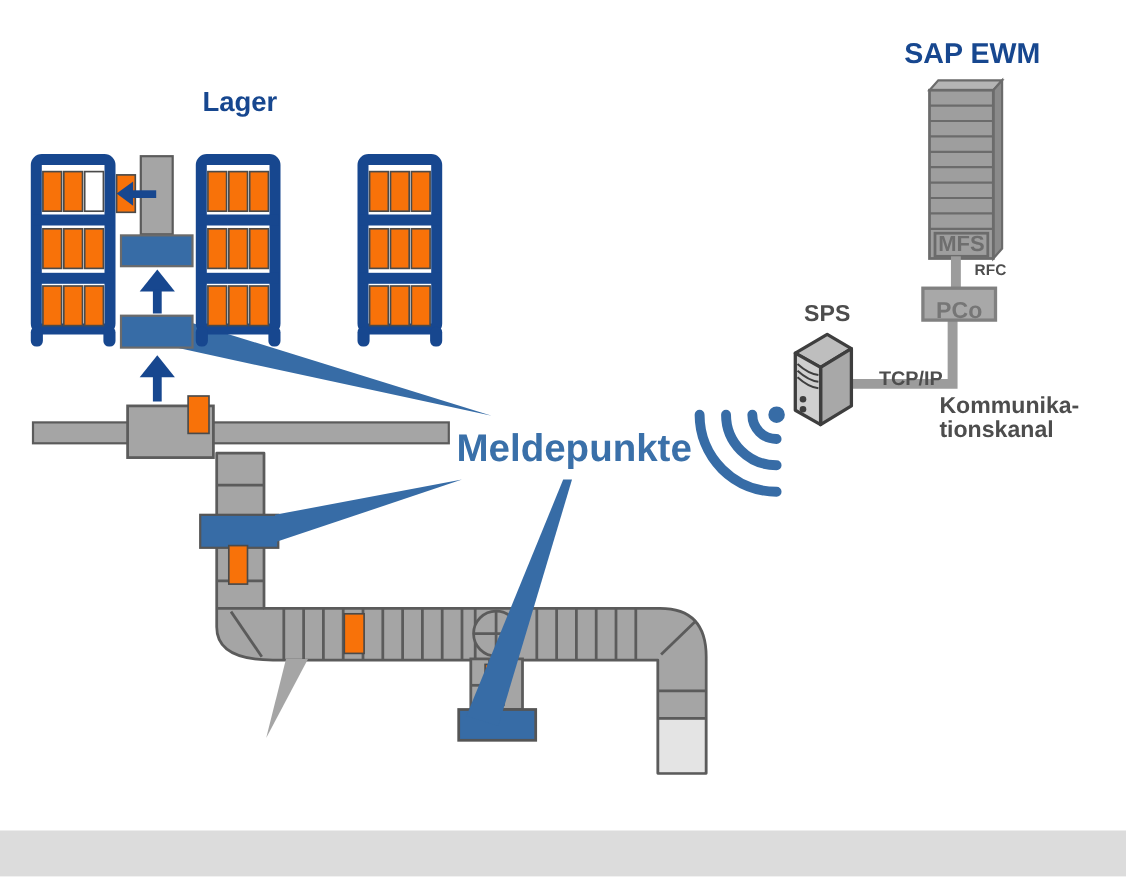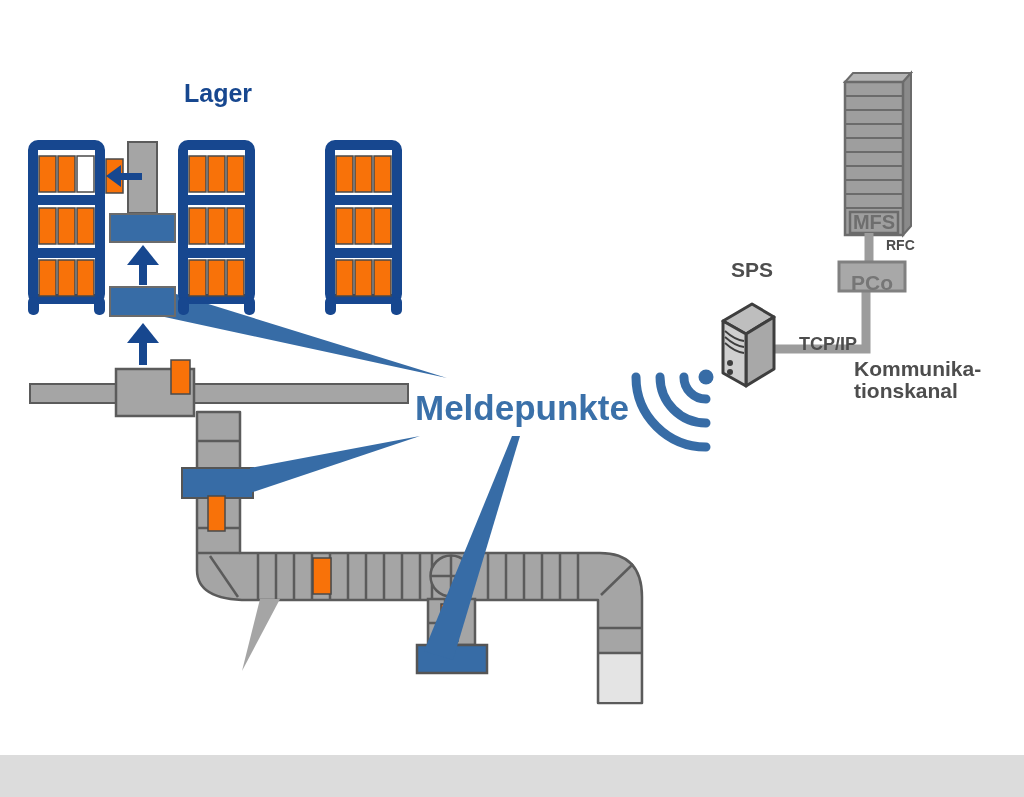--- a/index.html
+++ b/index.html
@@ -4,21 +4,21 @@
 <style>
   html,body{margin:0;padding:0;background:#fff;}
   #canvas{position:relative;width:1024px;height:797px;background:#ffffff;overflow:hidden;
           font-family:"Liberation Sans",sans-serif;}
   #diagram-svg{position:absolute;left:0;top:0;}
   .lbl{position:absolute;font-weight:bold;white-space:nowrap;line-height:1.05;}
   .lbl-lager{left:184px;top:80px;font-size:25px;color:#17478F;}
   .lbl-sapewm{left:822px;top:35px;font-size:26px;color:#17478F;}
   .lbl-meldepunkte{left:415px;top:390px;font-size:35px;color:#3A70A9;}
   .lbl-foerdersegment{left:158px;top:671px;font-size:22px;color:#595959;}
-  .lbl-sps{left:731px;top:259px;font-size:21px;color:#4d4d4d;}
+  .lbl-sps{left:731px;top:275px;font-size:21px;color:#4d4d4d;}
   .lbl-tcpip{left:799px;top:335px;font-size:18px;color:#4d4d4d;}
   .lbl-rfc{left:886px;top:238px;font-size:14px;color:#4d4d4d;}
   .lbl-komm{left:854px;top:358px;font-size:21px;color:#4d4d4d;}
   .lbl-pco{left:839px;top:262px;width:66px;height:42px;font-size:21px;color:#767676;
            display:flex;align-items:center;justify-content:center;}
   .lbl-mfs{left:850px;top:210px;width:48px;height:24px;font-size:20px;color:#6e6e6e;
            display:flex;align-items:center;justify-content:center;}
   .footer-bar{position:absolute;left:0;top:755px;width:1024px;height:42px;background:#DCDCDC;}
   .lbl-serkem{left:880px;top:759px;font-size:27px;color:#1B4E8F;letter-spacing:0.5px;}
   .lbl-serkem sup{font-size:10px;font-weight:bold;}
@@ -231,20 +231,21 @@
 
   <g>
     <rect x="857" y="757" width="13" height="13" fill="#1B4E8F"></rect>
     <rect x="842" y="765" width="13" height="13" fill="#1B4E8F"></rect>
     <rect x="852" y="770" width="14" height="14" fill="#1B4E8F" stroke="#ffffff" stroke-width="2"></rect>
     <rect x="863" y="779" width="14" height="14" fill="#1B4E8F" stroke="#ffffff" stroke-width="2"></rect>
   </g>
 </svg>
 
   <div class="lbl lbl-lager">Lager</div>
+  <div class="lbl lbl-sapewm">SAP EWM</div>
   <div class="lbl lbl-mfs">MFS</div>
   <div class="lbl lbl-rfc">RFC</div>
   <div class="lbl lbl-pco">PCo</div>
   <div class="lbl lbl-sps">SPS</div>
   <div class="lbl lbl-tcpip">TCP/IP</div>
   <div class="lbl lbl-komm">
     <div>Kommunika-</div>
     <div>tionskanal</div>
   </div>
   <div class="lbl lbl-meldepunkte">Meldepunkte</div>

